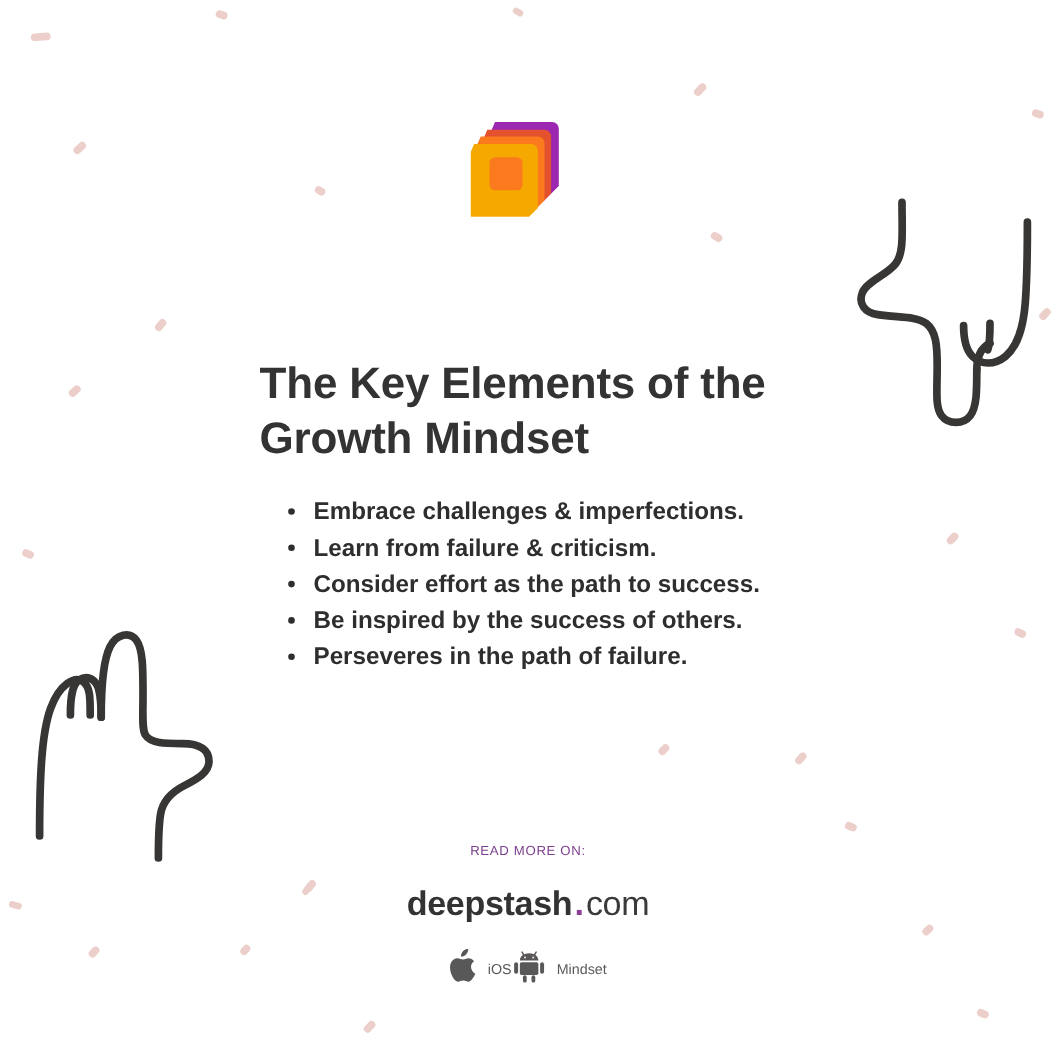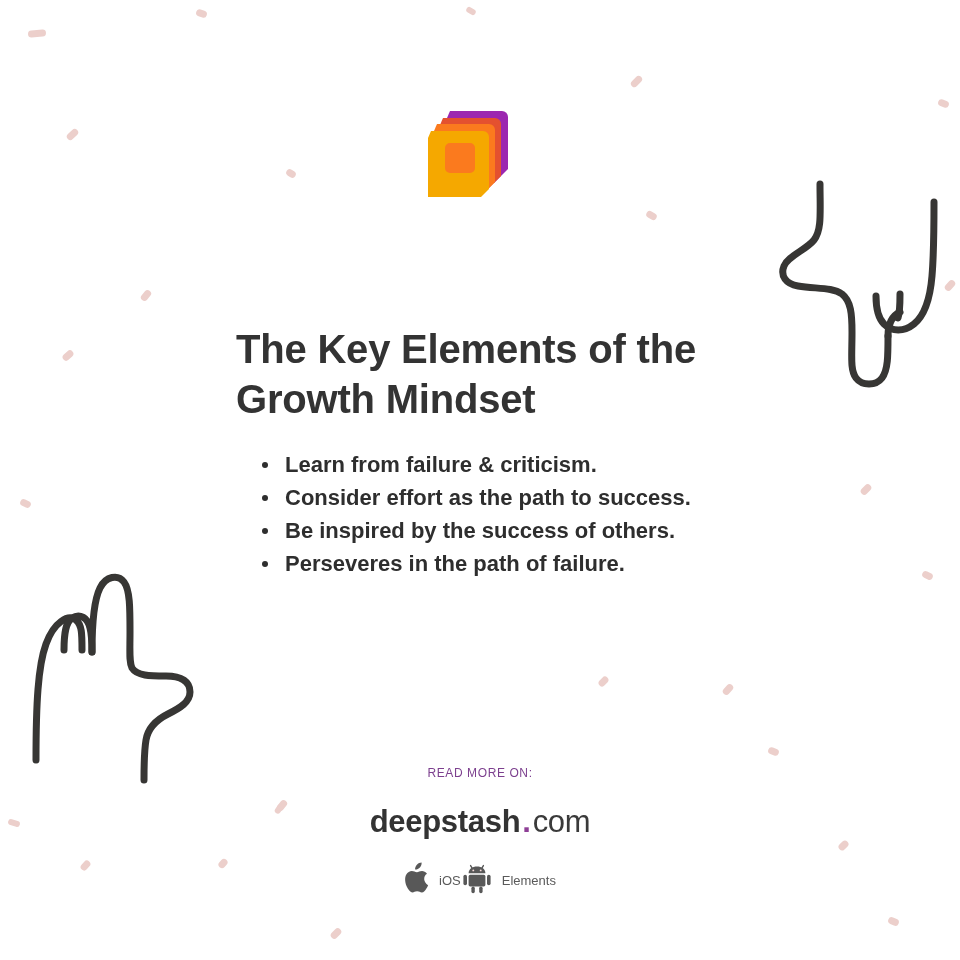--- a/index.html
+++ b/index.html
@@ -209,20 +209,21 @@
                  C113 114 126 114 142 114 C158 114 166 120 166 130
                  C166 140 156 146 144 152 C132 158 124 166 122 178
                  C120 190 120 204 120 218"></path>
       </g>
     </svg>
   </div>
 
   <div id="content-card">
     <h1 id="card-title">The Key Elements of the Growth Mindset</h1>
     <ul id="bullet-list">
+      <li>Embrace challenges &amp; imperfections.</li>
       <li>Learn from failure &amp; criticism.</li>
       <li>Consider effort as the path to success.</li>
       <li>Be inspired by the success of others.</li>
       <li>Perseveres in the path of failure.</li>
     </ul>
   </div>
 
   <div id="footer">
     <div id="read-more-label">READ MORE ON:</div>
 
@@ -254,19 +255,19 @@
               <circle cx="12.3" cy="8.4" r="0.95" fill="#f8dcdb"></circle>
               <circle cx="19.7" cy="8.4" r="0.95" fill="#f8dcdb"></circle>
               <rect x="7.6" y="12.8" width="16.8" height="11.6" rx="1.6"></rect>
               <rect x="2.4" y="12.8" width="3.6" height="10.4" rx="1.8"></rect>
               <rect x="26" y="12.8" width="3.6" height="10.4" rx="1.8"></rect>
               <rect x="10.4" y="24.6" width="3.4" height="6.6" rx="1.7"></rect>
               <rect x="18.2" y="24.6" width="3.4" height="6.6" rx="1.7"></rect>
             </g>
           </svg>
         </span>
-        <span class="badge-label">Elements</span>
+        <span class="badge-label">Mindset</span>
       </div>
 
     </div>
   </div>
 
 </div>
 
 </body></html>

